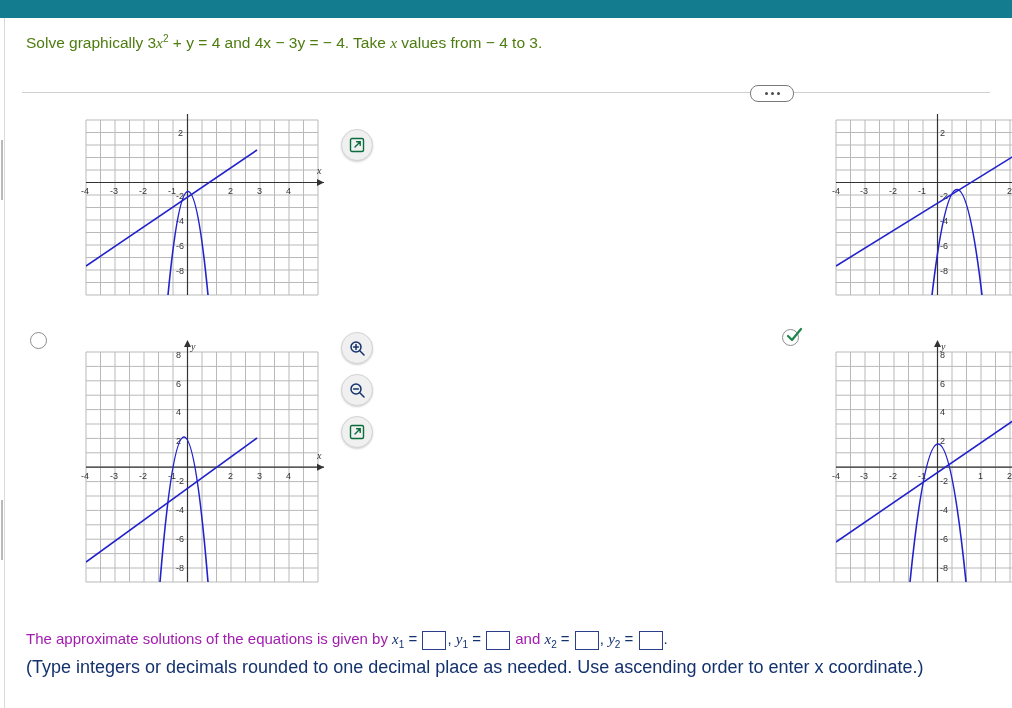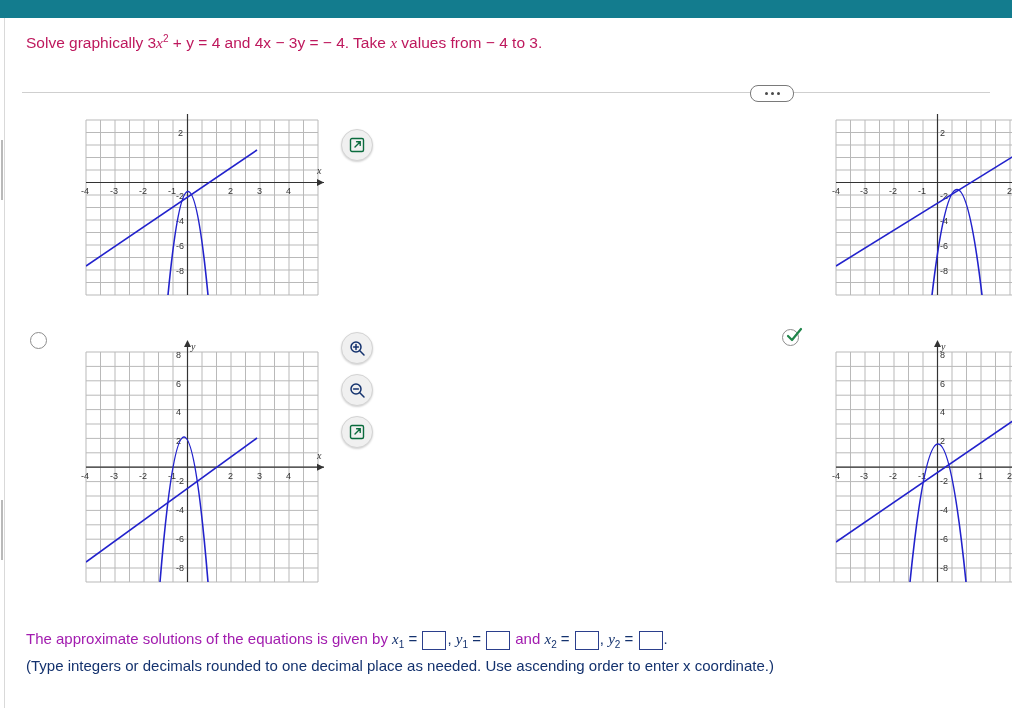--- a/index.html
+++ b/index.html
@@ -34,21 +34,21 @@
     position: absolute;
     left: 1px;
     width: 2px;
     background: #b9b9b9;
   }
   .question {
     position: absolute;
     left: 26px;
     top: 33px;
     font-size: 15.5px;
-    color: #be185d;
+    color: #4d7c0f;
     white-space: nowrap;
   }
   .question i { font-family: "Liberation Serif", serif; font-style: italic; }
   sup { font-size: 10px; vertical-align: super; }
 
   .divider {
     position: absolute;
     left: 22px;
     top: 92px;
     width: 968px;
@@ -132,21 +132,21 @@
     height: 17px;
     border: 1px solid #2b3f8c;
     background: #ffffff;
     vertical-align: middle;
     margin: 0 1px;
   }
   .hint-line {
     position: absolute;
     left: 26px;
     top: 657px;
-    font-size: 15px;
+    font-size: 18px;
     color: #14326e;
     white-space: nowrap;
   }
 
   .graph {
     position: absolute;
   }
   .graph svg { display: block; }
 </style>
 </head>

